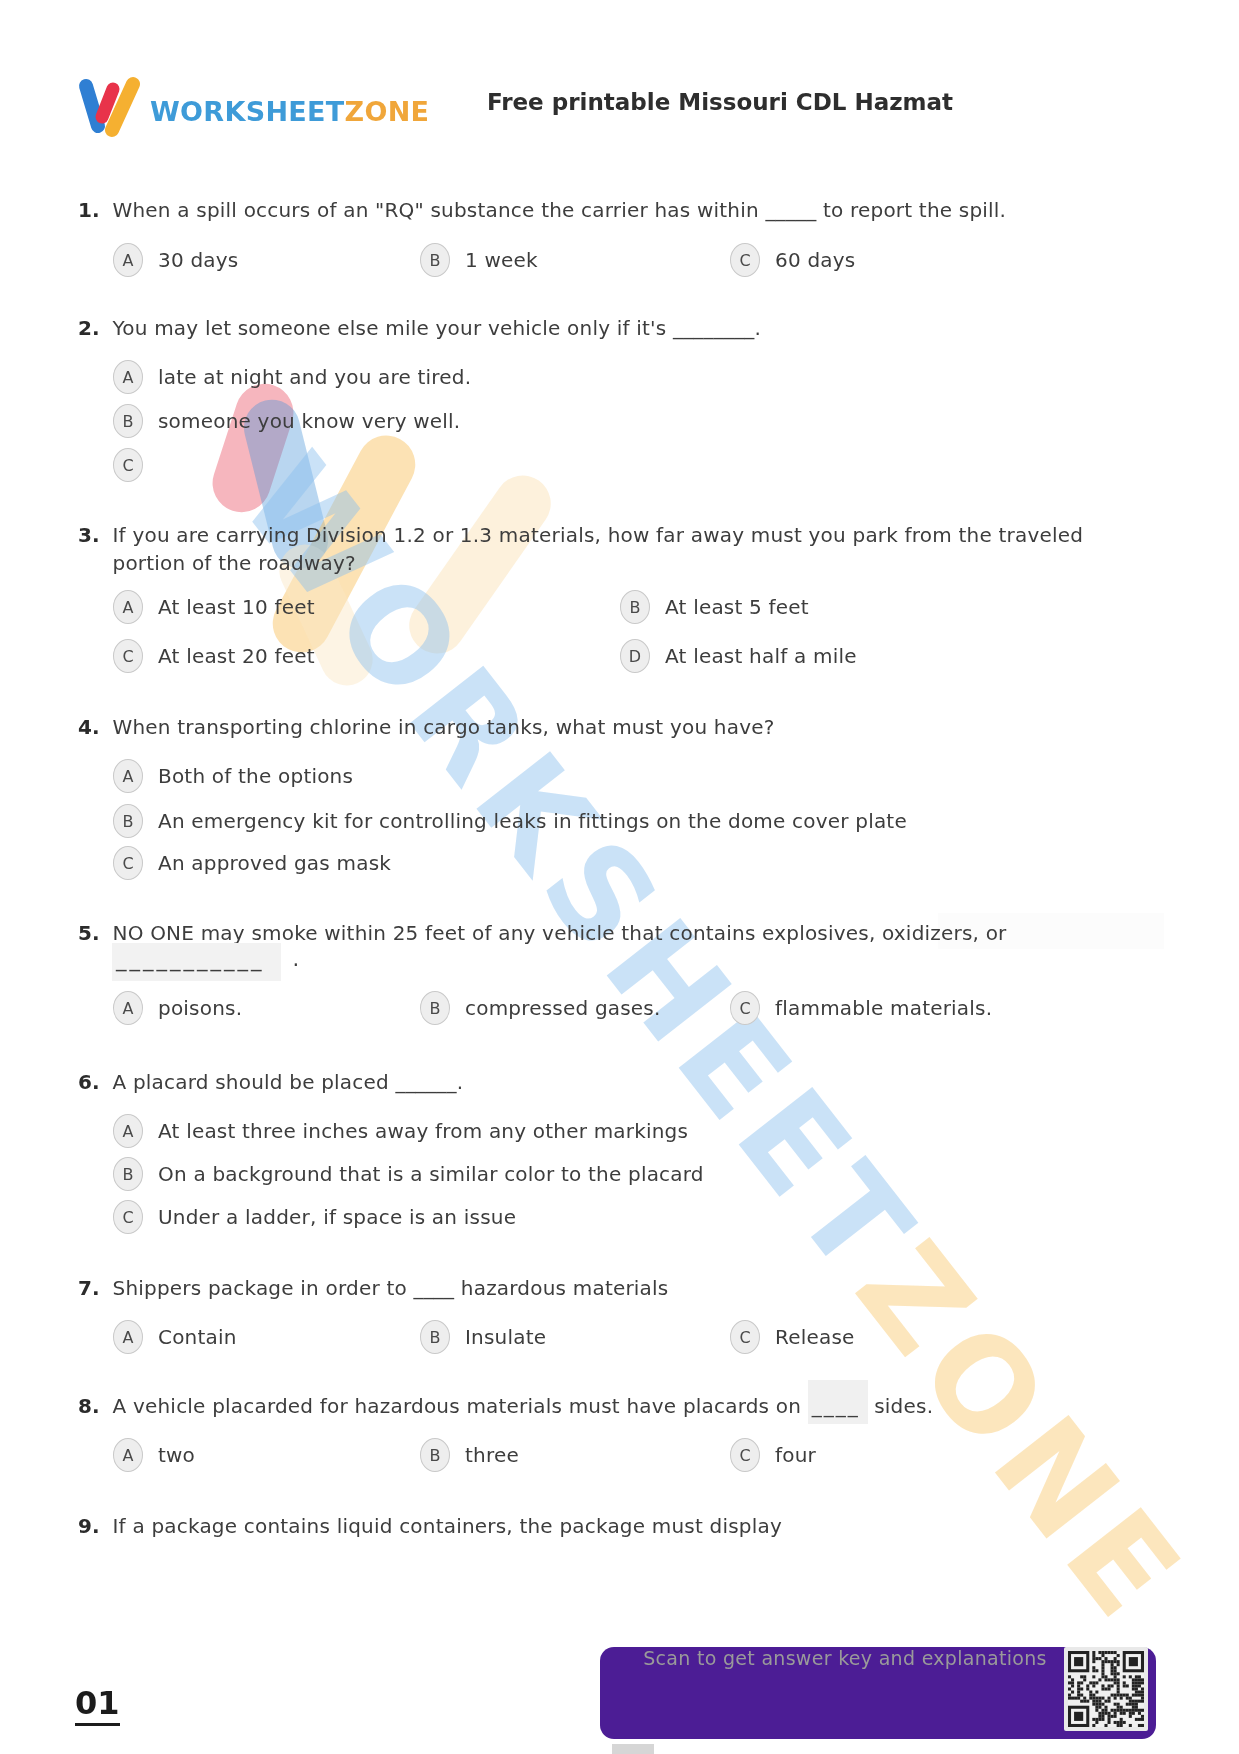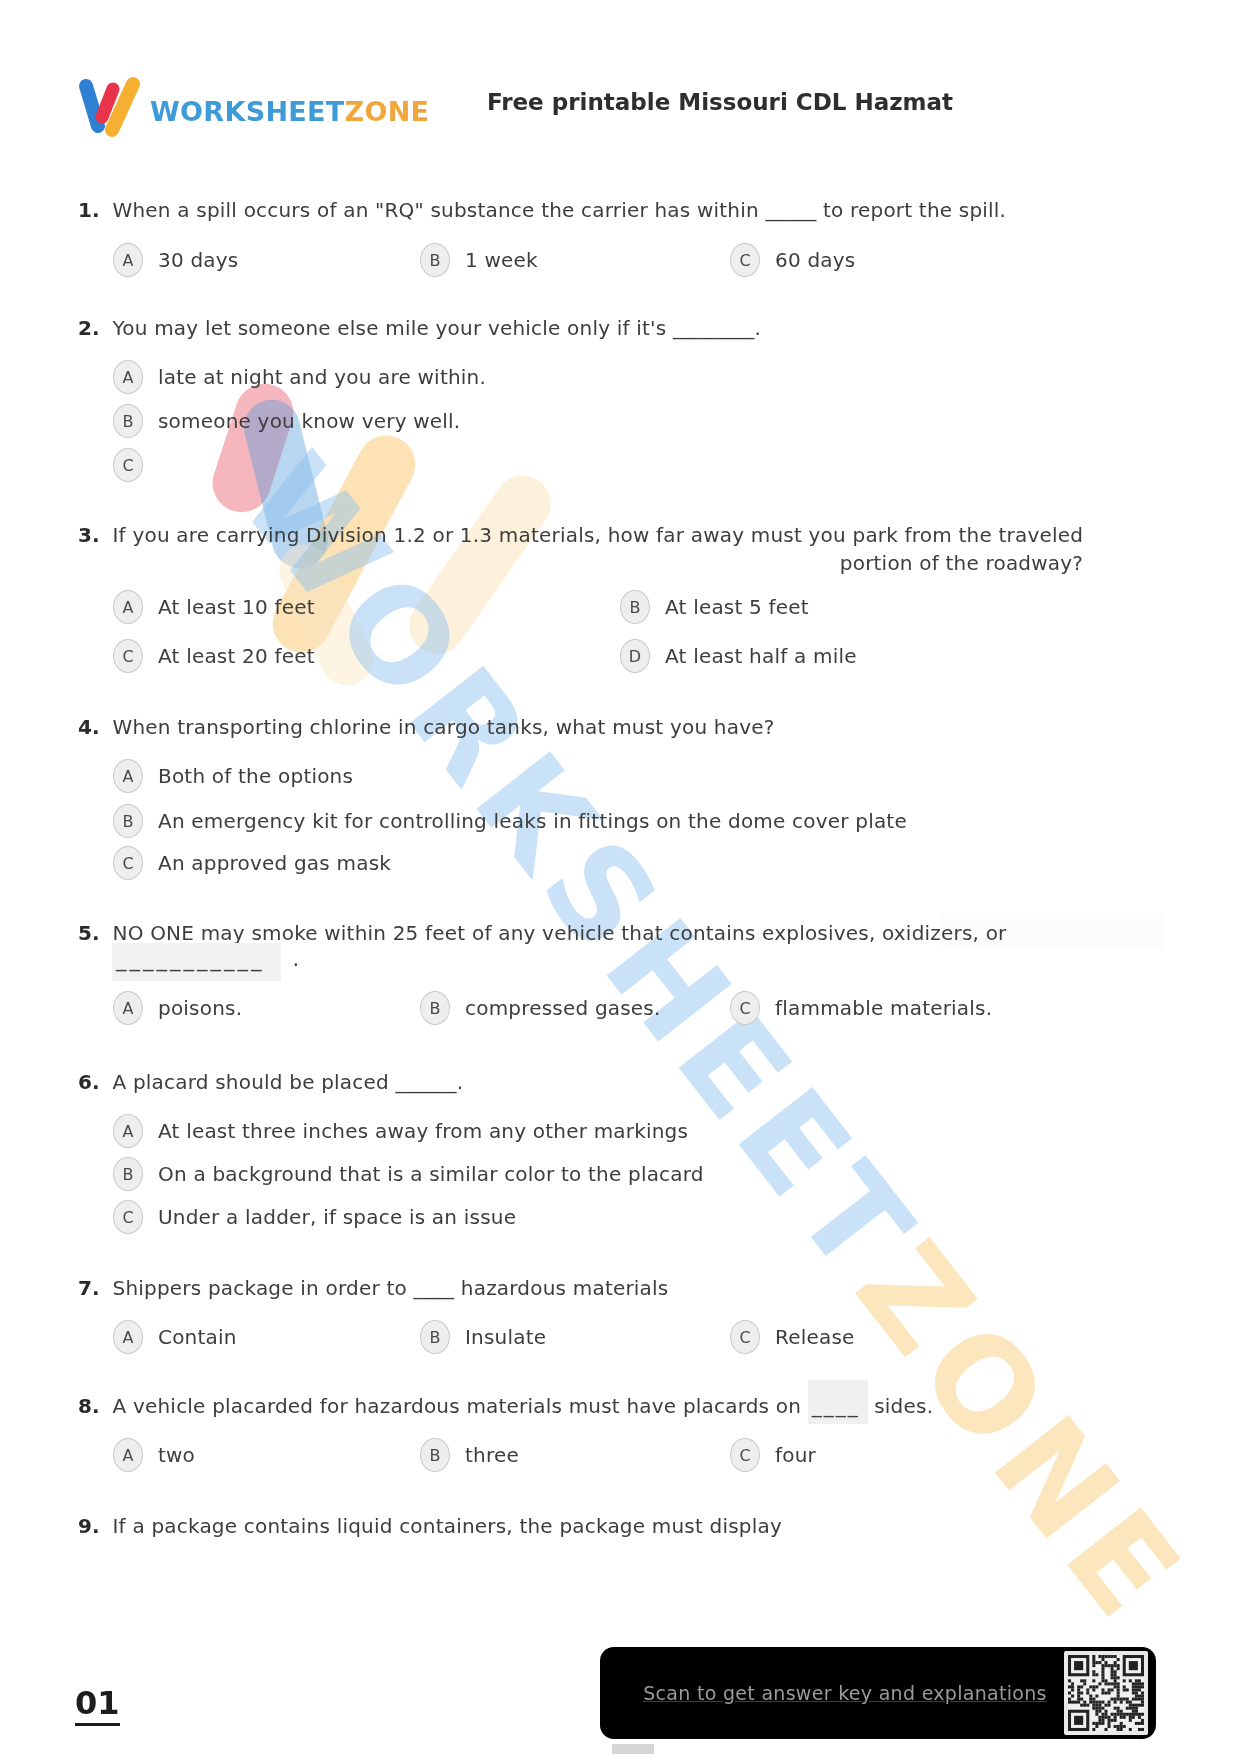--- a/index.html
+++ b/index.html
@@ -24,37 +24,37 @@
   .logo-icon{position:absolute;left:74px;top:76px;z-index:3;}
   .logo-text{position:absolute;left:150px;top:96px;z-index:3;font-size:27px;font-weight:700;letter-spacing:.3px;}
   .logo-text .blue{color:#3e9bd8;}
   .logo-text .orange{color:#f0a63a;}
   .title{position:absolute;left:460px;top:84px;width:520px;z-index:3;text-align:center;
          font-size:23px;font-weight:700;line-height:37px;color:#2e2e2e;}
 
   
   .q{position:absolute;left:78px;z-index:3;display:flex;gap:13px;font-size:20px;line-height:28px;}
   .qnum{font-weight:700;color:#2b2b2b;flex:none;min-width:21px;}
-  .qtext{white-space:pre-line;letter-spacing:.2px;max-width:1040px;text-align:right;}
+  .qtext{white-space:pre-line;letter-spacing:.2px;max-width:1040px;}
   .optrow{position:absolute;left:0;width:1239px;height:36px;z-index:3;}
   .opt{position:absolute;display:flex;align-items:center;gap:15px;}
   .badge{width:30px;height:34px;border-radius:50%;background:#eeeeee;border:1px solid #c9c9c9;
          display:flex;align-items:center;justify-content:center;font-size:16px;color:#4a4a4a;flex:none;box-sizing:border-box;}
   .olabel{font-size:20px;color:#3d3d3d;letter-spacing:.2px;white-space:nowrap;}
   .blankline{position:absolute;left:112px;top:943px;z-index:3;font-size:21px;}
   .blankbox{background:#f2f2f2;padding:4px 16px 10px 4px;display:inline-block;}
   .blank{letter-spacing:3px;color:#3d3d3d;}
   .afterblank{margin-left:12px;}
   .blank8{background:#f0f0f0;padding:14px 8px 6px 4px;letter-spacing:2px;}
 
   
   .pageno{position:absolute;left:75px;top:1684px;z-index:3;font-size:32px;font-weight:700;color:#1c1c1c;
           border-bottom:3px solid #1c1c1c;padding-bottom:1px;}
-  .scanbox{position:absolute;left:600px;top:1647px;width:556px;height:92px;z-index:3;background:#000000;border-radius:14px;
-           display:flex;align-items:center;text-decoration:underline;}
+  .scanbox{position:absolute;left:600px;top:1647px;width:556px;height:92px;z-index:3;background:#4c1d95;border-radius:14px;
+           display:flex;}
   .scantext{flex:1;text-align:center;font-size:19px;color:#9a9a9a;letter-spacing:.3px;padding-left:26px;}
   .qrframe{flex:none;width:76px;height:76px;background:#e9e9e9;padding:4px;margin-right:8px;border-radius:2px;}
   .bottombar{position:absolute;left:612px;top:1744px;width:42px;height:10px;background:#d6d6d6;z-index:3;}
 </style>
 </head>
 <body>
 
 <div class="page">
 
   <div class="wm wm-bar red"></div>
@@ -96,21 +96,21 @@
     </div>
   </div>
 
   <div class="q" style="top:314px">
     <span class="qnum">2.</span>
     <div class="qtext">You may let someone else mile your vehicle only if it's ________.</div>
   </div>
   <div class="optrow" style="top:360px">
     <div class="opt" style="left:113px">
       <span class="badge">A</span>
-      <span class="olabel">late at night and you are within.</span>
+      <span class="olabel">late at night and you are tired.</span>
     </div>
   </div>
   <div class="optrow" style="top:404px">
     <div class="opt" style="left:113px">
       <span class="badge">B</span>
       <span class="olabel">someone you know very well.</span>
     </div>
   </div>
   <div class="optrow" style="top:448px">
     <div class="opt" style="left:113px">

